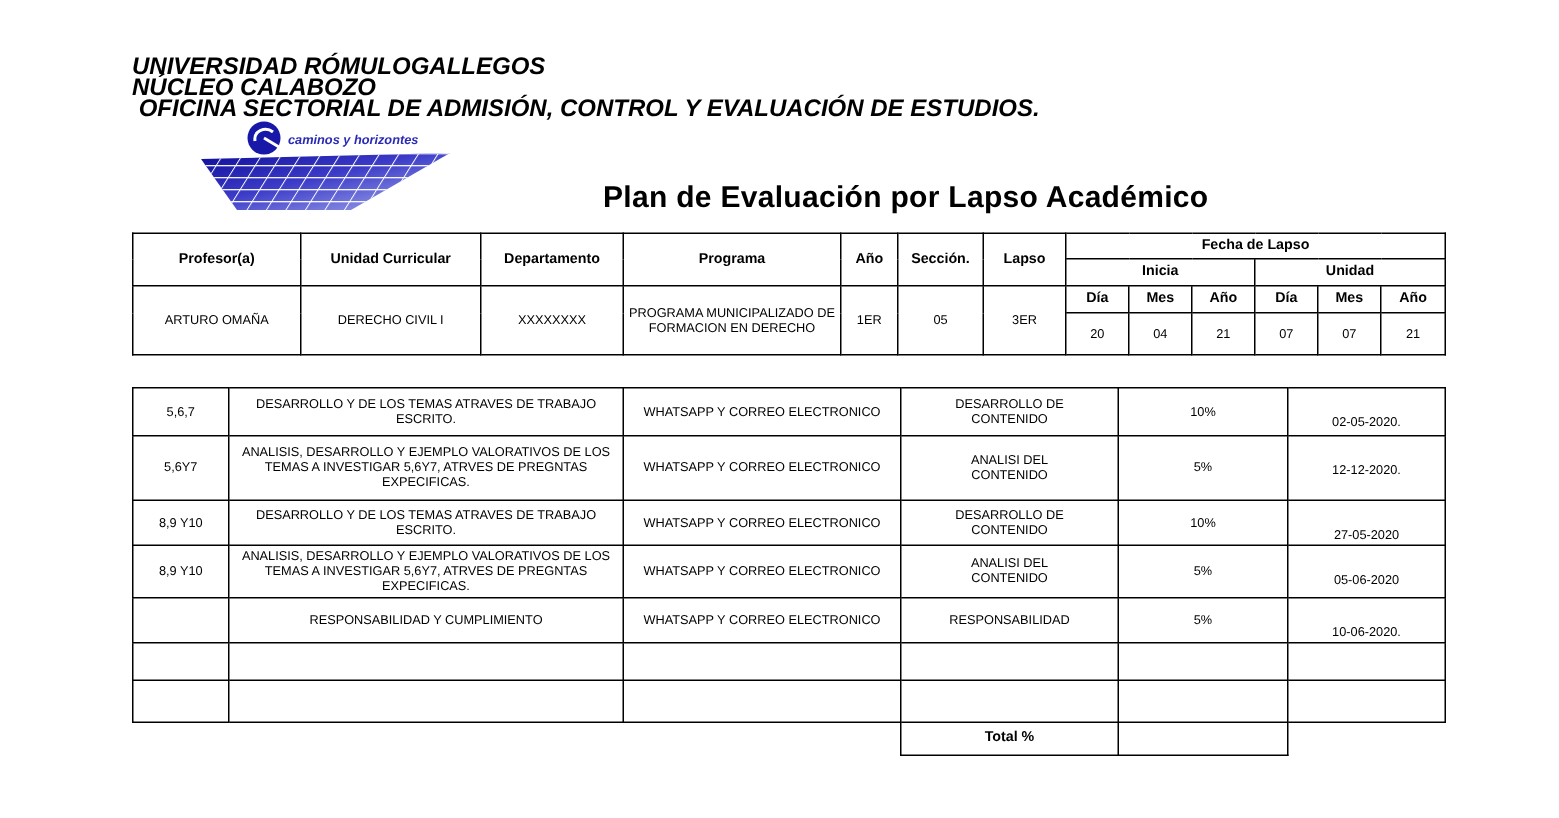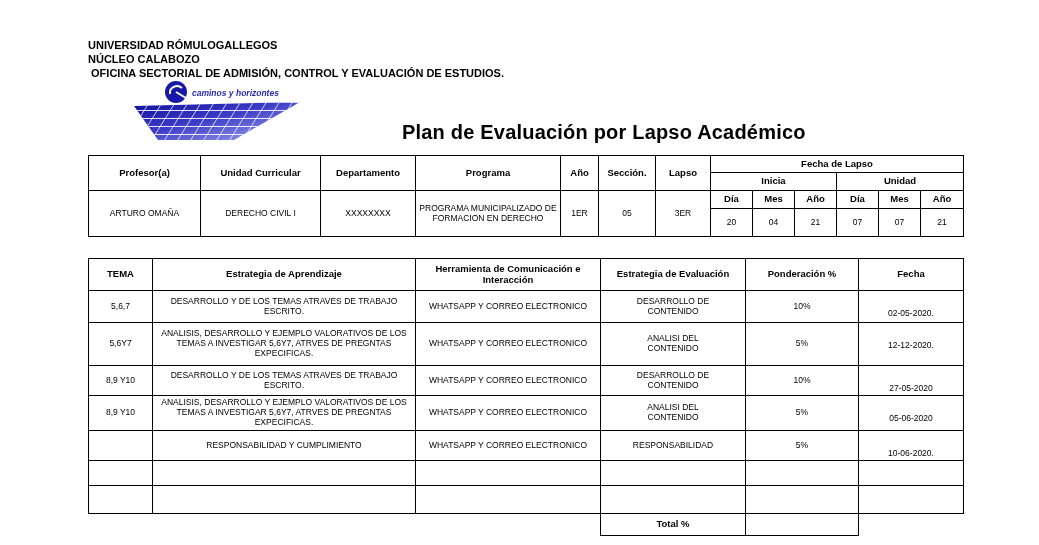--- a/index.html
+++ b/index.html
@@ -1,20 +1,20 @@
 <!DOCTYPE html>
 <html><head>
 <meta charset="utf-8">
 <style>
   * { margin:0; padding:0; box-sizing:border-box; }
   html,body { background:#ffffff; }
   body { font-family:"Liberation Sans", sans-serif; color:#000; }
   .page { position:relative; width:1039px; height:545px; background:#ffffff; overflow:hidden; }
 
-  .hdr { position:absolute; left:88px; top:38px; font-size:11px; font-weight:bold; line-height:14px; }
+  .hdr { position:absolute; left:88px; top:38px; font-size:16px; font-weight:bold; line-height:14px;font-style:italic; }
   .hdr div { white-space:pre; }
 
   .logo { position:absolute; left:112px; top:78px; }
 
   .doc-title { position:absolute; left:402px; top:121px; font-size:20px; font-weight:bold; letter-spacing:0.2px; }
 
   table { border-collapse:collapse; table-layout:fixed; }
   th, td { border:1px solid #000; text-align:center; vertical-align:middle; padding:1px 2px; overflow:hidden; line-height:1.15; }
   th { font-size:9.5px; font-weight:bold; }
   td { font-size:8.5px; }
@@ -127,28 +127,20 @@
   <table class="t2">
     <colgroup>
       <col style="width:64px">
         <col style="width:263px">
         <col style="width:185px">
       <col style="width:145px">
         <col style="width:113px">
         <col style="width:105px">
     </colgroup>
     <tbody>
-        <tr style="height:32px">
-      <th>TEMA</th>
-      <th>Estrategia de Aprendizaje</th>
-      <th>Herramienta de Comunicación e Interacción</th>
-      <th>Estrategia de Evaluación</th>
-      <th>Ponderación %</th>
-      <th>Fecha</th>
-    </tr>
     <tr style="height:32px">
       <td>5,6,7</td>
       <td>DESARROLLO Y DE LOS TEMAS ATRAVES DE TRABAJO ESCRITO.</td>
       <td>WHATSAPP Y CORREO ELECTRONICO</td>
       <td class="eval">DESARROLLO DE CONTENIDO</td>
       <td>10%</td>
       <td class="fecha">02-05-2020.</td>
     </tr>
     <tr style="height:43px">
       <td>5,6Y7</td>

